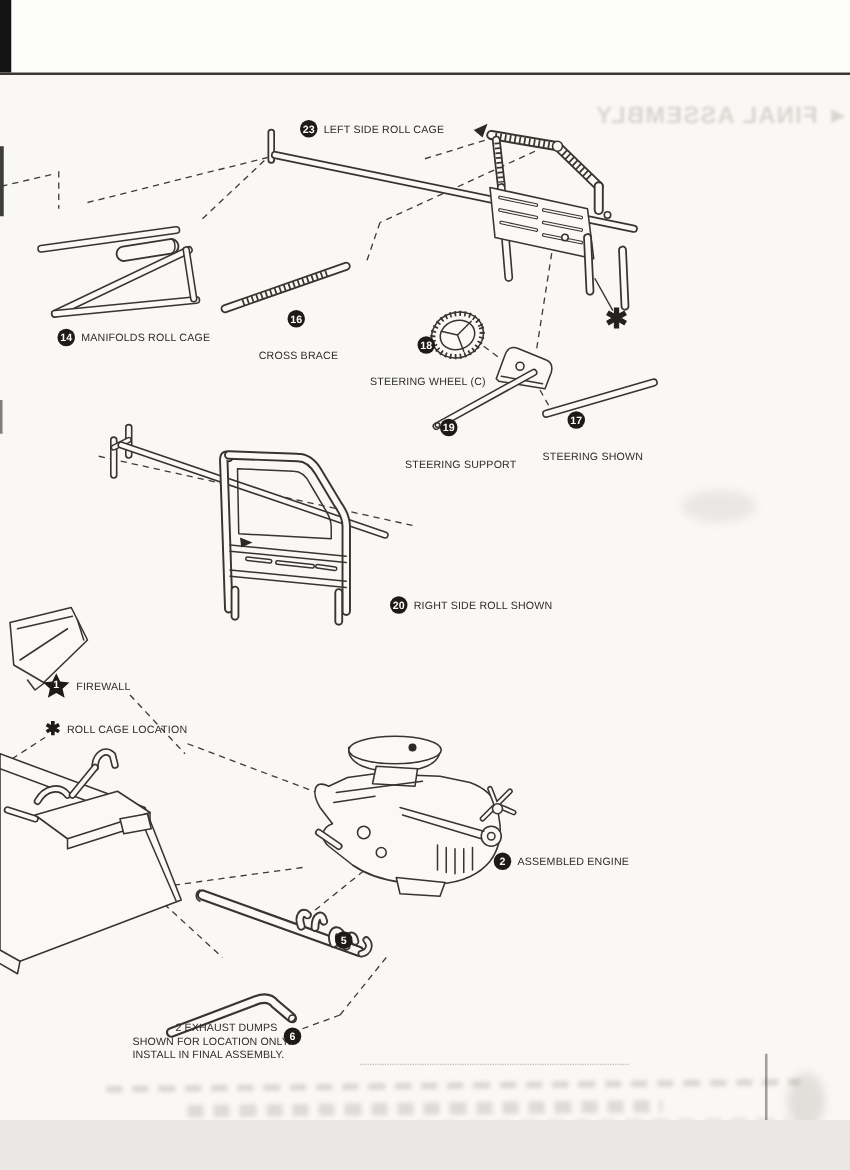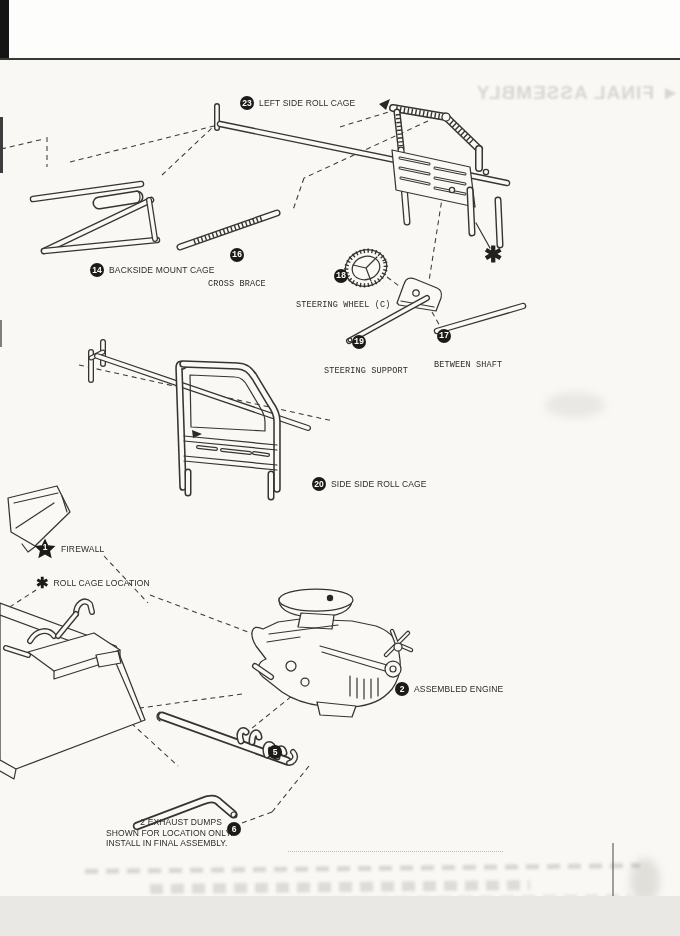--- a/index.html
+++ b/index.html
@@ -22,21 +22,21 @@
   .tW{stroke:#faf9f6;fill:none;stroke-linecap:round;stroke-linejoin:round;}
   .ln{stroke:#38342f;fill:none;stroke-width:1.2;stroke-linecap:round;stroke-linejoin:round;}
   .dash{stroke:#3d3b37;fill:none;stroke-width:1.05;stroke-dasharray:5 4;}
   .coil{stroke:#38342f;fill:none;stroke-dasharray:1.4 2.5;}
   .panel{fill:#faf9f6;stroke:#38342f;stroke-width:1.25;stroke-linejoin:round;}
   .fillD{fill:#2b2925;stroke:none;}
   .callout{position:absolute;display:flex;align-items:center;gap:5px;color:#2d2b28;}
   .badge{flex:0 0 auto;width:14px;height:14px;border-radius:50%;background:#1d1b19;color:#fcfcfa;
     font-weight:bold;font-size:8.5px;line-height:14px;text-align:center;}
   .clabel{font-size:8.5px;letter-spacing:.15px;white-space:nowrap;}
-  .stack{position:absolute;color:#2d2b28;font-family:Liberation Mono, monospace;}
+  .stack{position:absolute;color:#2d2b28;}
   .stack .badge{display:block;}
   .stack .clabel{display:block;margin-top:17px;}
   .mline{font-size:8.5px;line-height:10.5px;letter-spacing:.1px;white-space:nowrap;}
   .mline.b{font-weight:bold;}
   .right .mline{text-align:right;}
   .starwrap{position:relative;width:22px;height:22px;flex:0 0 auto;}
   .starwrap svg{position:absolute;left:0;top:0;}
   .starnum{position:absolute;left:0;top:4px;width:22px;text-align:center;color:#fcfcfa;
     font-weight:bold;font-size:8.5px;}
   .ast{font-weight:bold;color:#1d1b19;}
@@ -263,48 +263,48 @@
       <path class="tW" stroke-width="5" d="M137,826 L203,801 C210,798 216,798 220,803 L233,814"></path>
       <circle class="ln" cx="234" cy="815" r="3"></circle>
     </g>
   </svg>
 
   <div class="callout" style="left:240px;top:96px;">
     <span class="badge">23</span>
     <span class="clabel">LEFT SIDE ROLL CAGE</span>
   </div>
 
-  <div class="callout" style="left:46px;top:263px;margin-left:44px;">
+  <div class="callout" style="left:46px;top:263px;">
     <span class="badge">14</span>
-    <span class="clabel">BACKSIDE MOUNT CAGE</span>
+    <span class="clabel">MANIFOLDS ROLL CAGE</span>
   </div>
 
   <div class="stack" style="left:207px;top:248px;width:60px;text-align:center;">
     <span class="badge" style="margin:0 auto;">16</span>
     <span class="clabel">CROSS BRACE</span>
   </div>
 
   <div class="stack" style="left:296px;top:269px;">
     <span class="badge" style="margin-left:38px;">18</span>
     <span class="clabel">STEERING WHEEL (C)</span>
   </div>
 
   <div class="stack" style="left:324px;top:335px;">
     <span class="badge" style="margin-left:28px;">19</span>
     <span class="clabel">STEERING SUPPORT</span>
   </div>
 
   <div class="stack" style="left:434px;top:329px;">
-    <span class="badge" style="margin-left:3px;">17</span>
-    <span class="clabel">BETWEEN SHAFT</span>
+    <span class="badge" style="margin-left:20px;">17</span>
+    <span class="clabel">STEERING SHOWN</span>
   </div>
 
   <div class="callout" style="left:276px;top:477px;padding-left:36px;">
     <span class="badge">20</span>
-    <span class="clabel">SIDE SIDE ROLL CAGE</span>
+    <span class="clabel">RIGHT SIDE ROLL SHOWN</span>
   </div>
 
   <div class="callout" style="left:34px;top:538px;">
     <span class="starwrap">
       <svg width="22" height="22" viewBox="0 0 20 20">
         <polygon points="10,0.5 12.9,6.6 19.5,7.3 14.6,11.8 16.1,18.3 10,14.9 3.9,18.3 5.4,11.8 0.5,7.3 7.1,6.6" fill="#1d1b19"></polygon>
       </svg>
       <span class="starnum">1</span>
     </span>
     <span class="clabel">FIREWALL</span>

